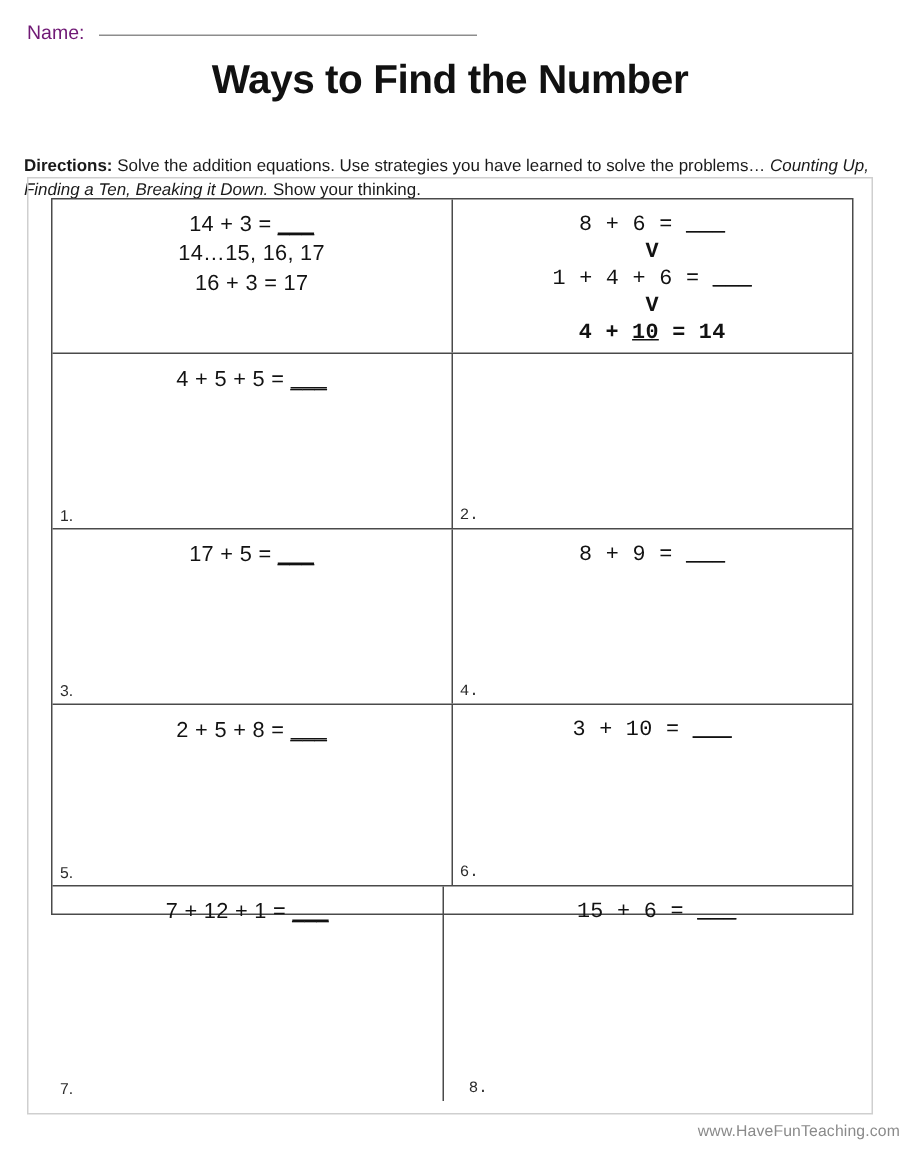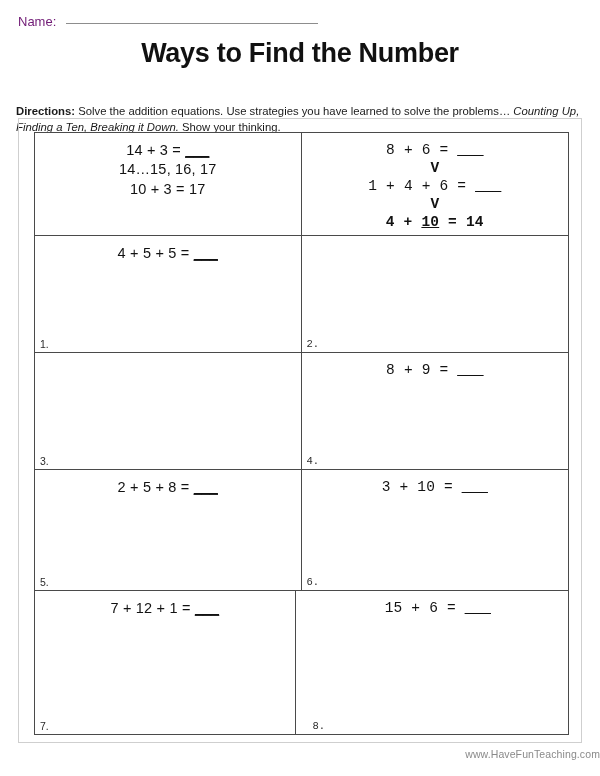--- a/index.html
+++ b/index.html
@@ -74,21 +74,21 @@
     border: 1.5px solid #cfcfcf;
     box-sizing: border-box;
   }
 
   
   .worksheet-table {
     position: absolute;
     left: 34px;
     top: 132px;
     width: 535px;
-    height: 603px;
+    height: 478px;
     border: 1.6px solid #4a4a4a;
     box-sizing: border-box;
     display: flex;
     flex-direction: column;
   }
   .t-row {
     display: flex;
     flex: 0 0 auto;
     border-bottom: 1.4px solid #4a4a4a;
     box-sizing: border-box;
@@ -168,21 +168,21 @@
 
 <div class="page-frame"></div>
 
 <div class="worksheet-table">
 
   <div class="t-row row-example">
     <div class="t-cell">
       <div class="cell-eq">
         <div class="eq-line"><span>14 + 3 = </span><span class="blank">___</span></div>
         <div class="eq-line">14…15, 16, 17</div>
-        <div class="eq-line">10 + 3 = 17</div>
+        <div class="eq-line">16 + 3 = 17</div>
       </div>
     </div>
     <div class="t-cell">
       <div class="cell-eq">
         <div class="eq-line"><span>8 + 6 = </span><span class="blank">___</span></div>
         <div class="eq-arrow">V</div>
         <div class="eq-line"><span>1 + 4 + 6 = </span><span class="blank">___</span></div>
         <div class="eq-arrow">V</div>
         <div class="eq-line eq-result"><span>4 + </span><span class="underlined">10</span><span> = 14</span></div>
       </div>
@@ -194,20 +194,21 @@
       <div class="cell-eq"><span>4 + 5 + 5 = </span><span class="blank">___</span></div>
       <div class="cell-number">1.</div>
     </div>
     <div class="t-cell">
       <div class="cell-number">2.</div>
     </div>
   </div>
 
   <div class="t-row row-problem">
     <div class="t-cell">
+      <div class="cell-eq"><span>17 + 5 = </span><span class="blank">___</span></div>
       <div class="cell-number">3.</div>
     </div>
     <div class="t-cell">
       <div class="cell-eq"><span>8 + 9 = </span><span class="blank">___</span></div>
       <div class="cell-number">4.</div>
     </div>
   </div>
 
   <div class="t-row row-problem-tall">
     <div class="t-cell">

